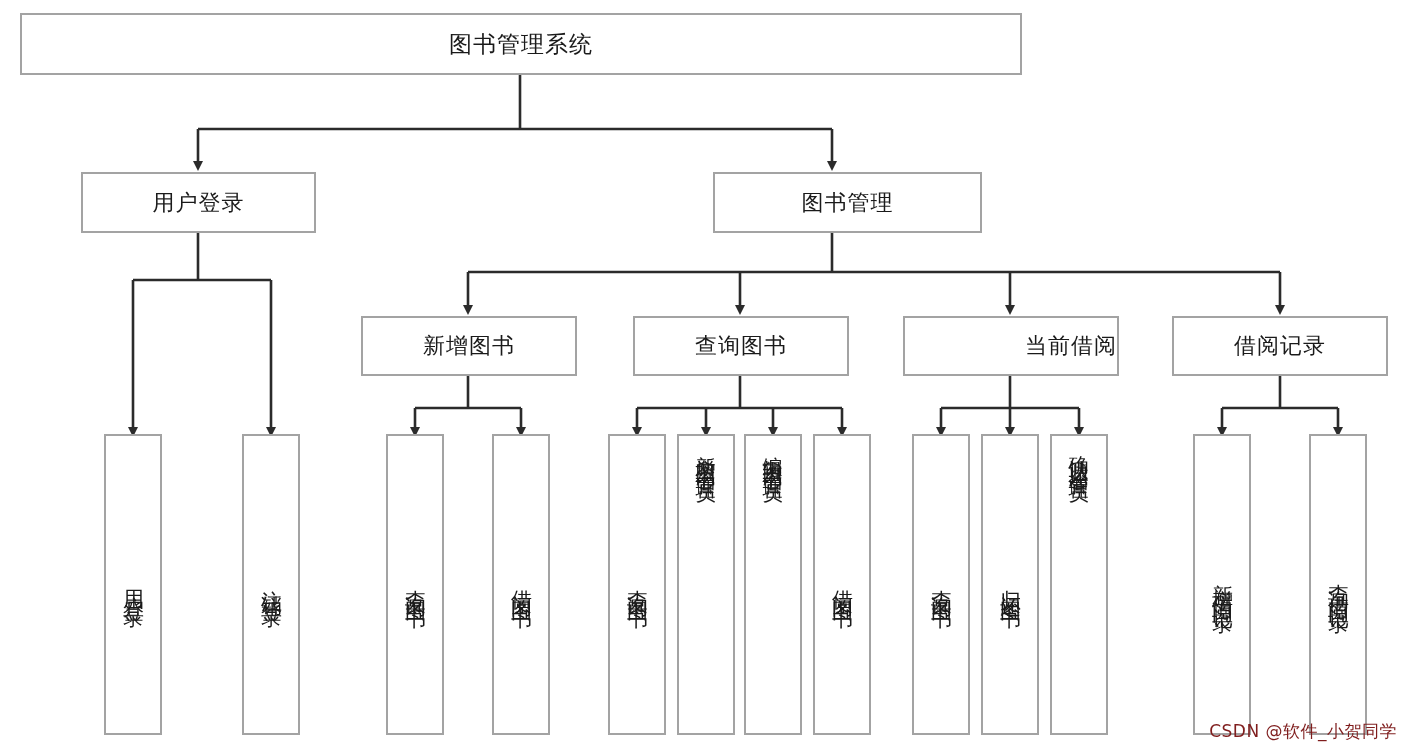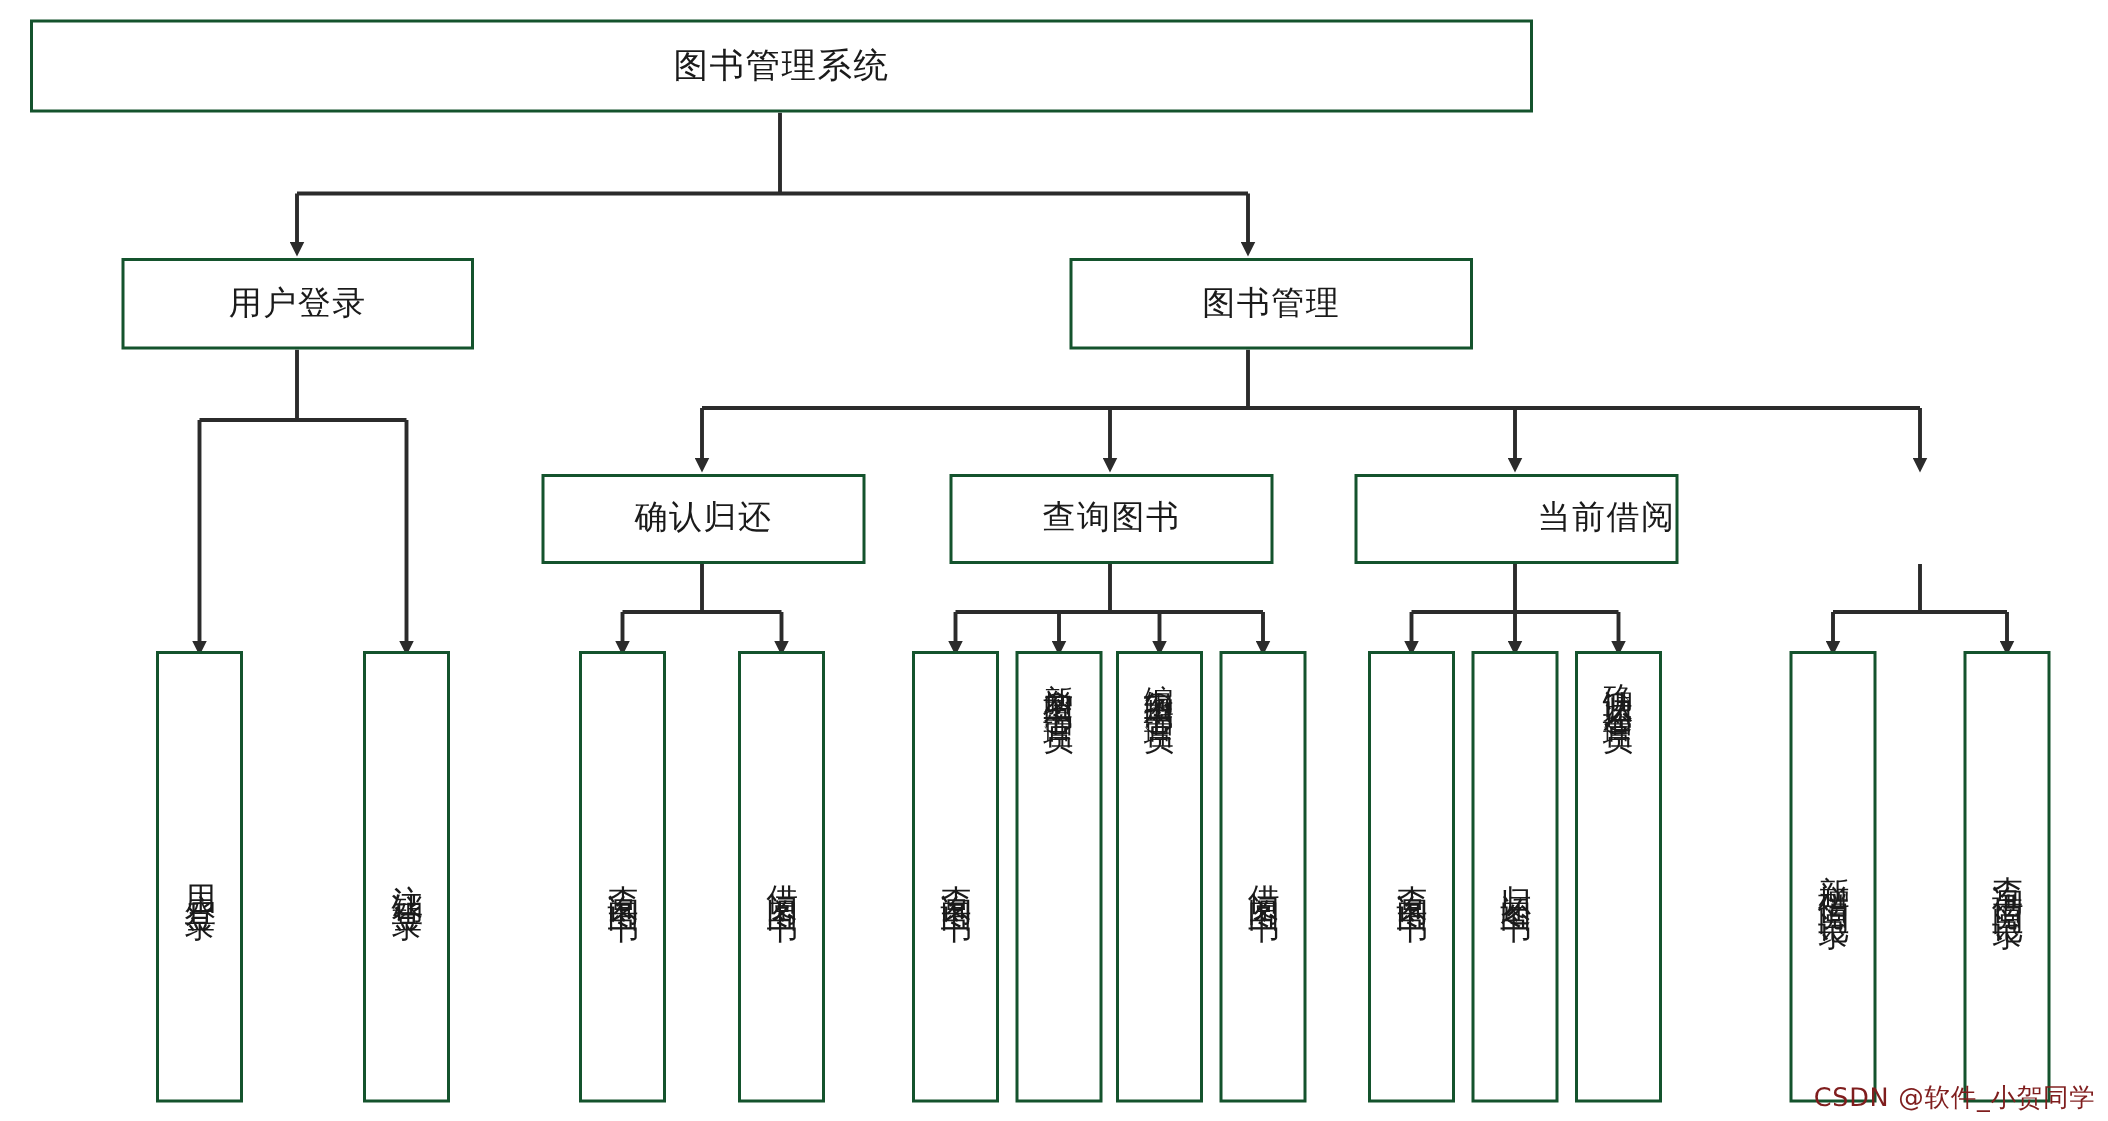--- a/index.html
+++ b/index.html
@@ -23,21 +23,21 @@
     left: 0;
     top: 0;
     width: 1405px;
     height: 747px;
     pointer-events: none;
   }
   .node {
     position: absolute;
     box-sizing: border-box;
     background: #ffffff;
-    border: 2px solid #14532d;
+    border: 2px solid #a3a3a3;
     display: flex;
     align-items: center;
     justify-content: center;
     color: #1a1a1a;
   }
   .node .label {
     display: block;
     text-align: center;
     line-height: 1.05;
     white-space: nowrap;
@@ -143,28 +143,31 @@
   </div>
 
   <div class="node horiz" style="left:81px; top:172px; width:235px; height:61px;">
     <span class="label">用户登录</span>
   </div>
   <div class="node horiz" style="left:713px; top:172px; width:269px; height:61px;">
     <span class="label">图书管理</span>
   </div>
 
   <div class="node horiz" style="left:361px; top:316px; width:216px; height:60px;">
-    <span class="label">确认归还</span>
+    <span class="label">新增图书</span>
   </div>
   <div class="node horiz" style="left:633px; top:316px; width:216px; height:60px;">
     <span class="label">查询图书</span>
   </div>
   <div class="node horiz" style="left:903px; top:316px; width:216px; height:60px;justify-content:flex-end;">
     <span class="label">当前借阅</span>
   </div>
+  <div class="node horiz" style="left:1172px; top:316px; width:216px; height:60px;">
+    <span class="label">借阅记录</span>
+  </div>
 
   <div class="node vert center" style="left:104px; top:434px; width:58px; height:301px;">
     <span class="label">用户登录</span>
   </div>
   <div class="node vert center" style="left:242px; top:434px; width:58px; height:301px;">
     <span class="label">注销登录</span>
   </div>
 
   <div class="node vert center" style="left:386px; top:434px; width:58px; height:301px;">
     <span class="label">查询图书</span>

